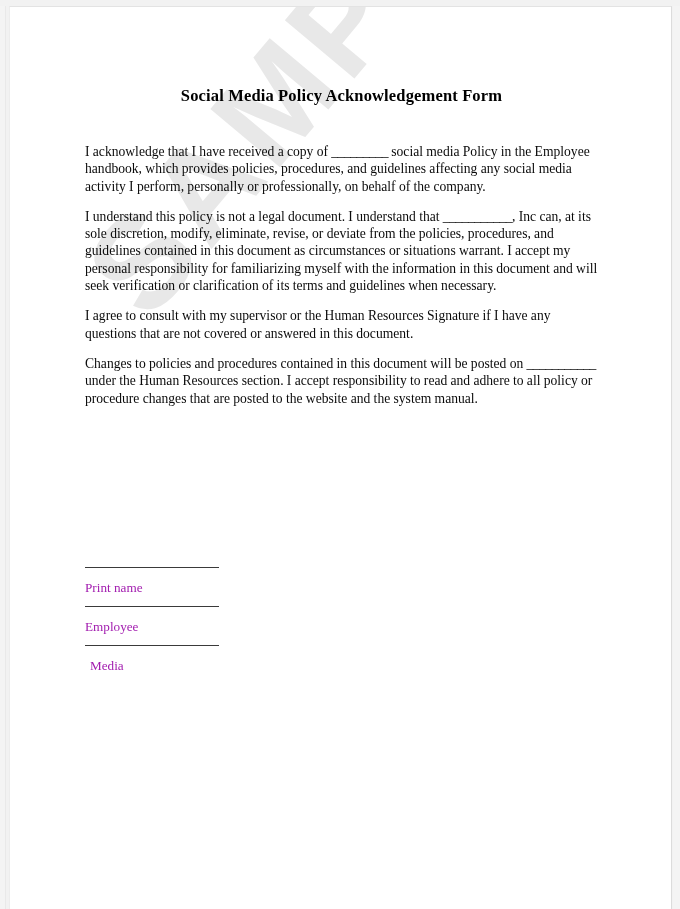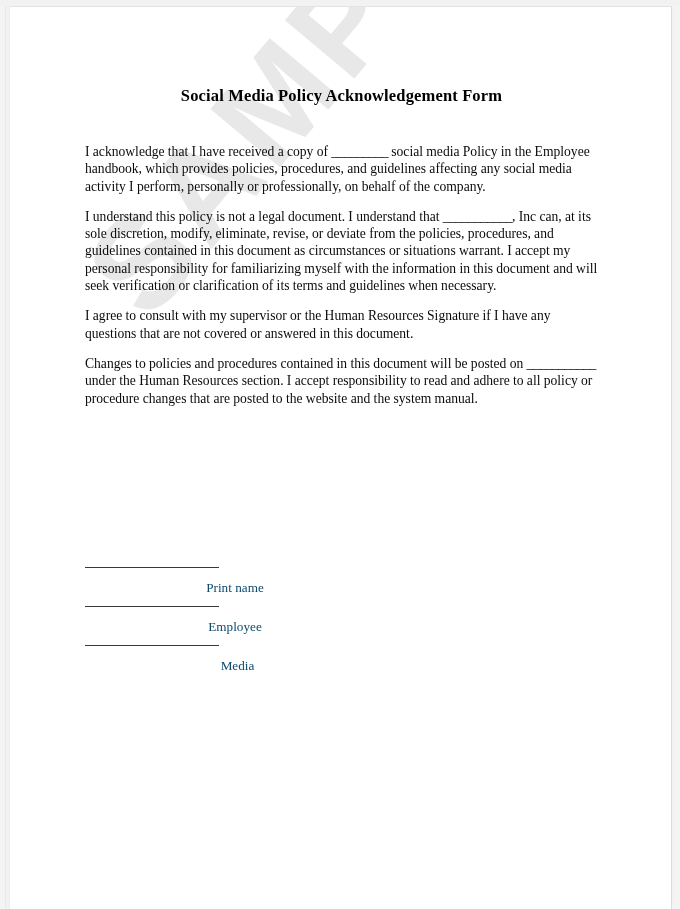--- a/index.html
+++ b/index.html
@@ -132,24 +132,23 @@
   }
   .signature-rule {
     width: 134px;
     height: 0;
     border-top: 1.3px solid #3a3a3a;
     margin: 0;
   }
   .signature-caption {
     font-size: 13.2px;
     line-height: 15px;
-    color: #0c4a6e;
+    color: #a21caf;
     margin: 12px 0 0 0;
     padding-left: 0;
-    text-align: center;
   }
   .signature-caption.indented {
     padding-left: 5px;
   }
   .gap-after-caption {
     height: 11px;
   }
 </style>
 </head>
 <body>

